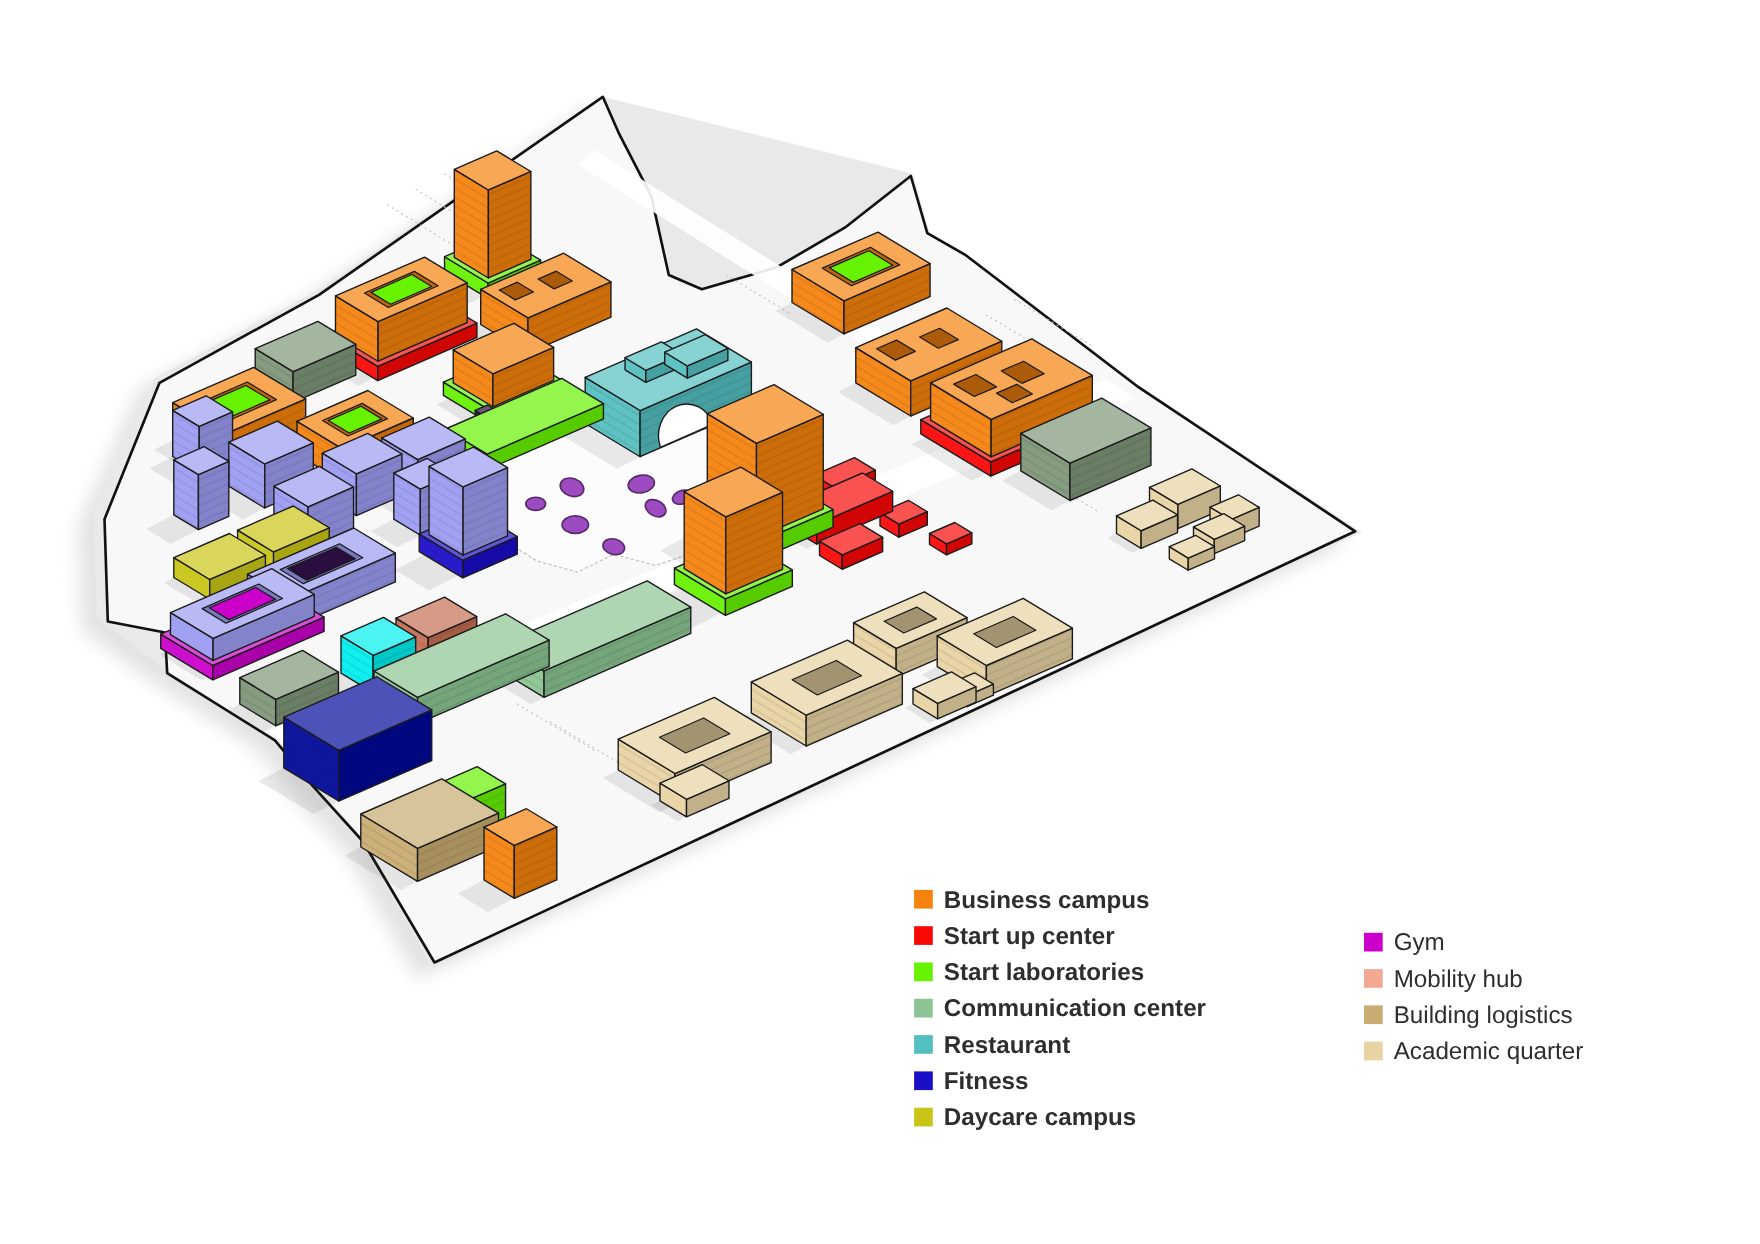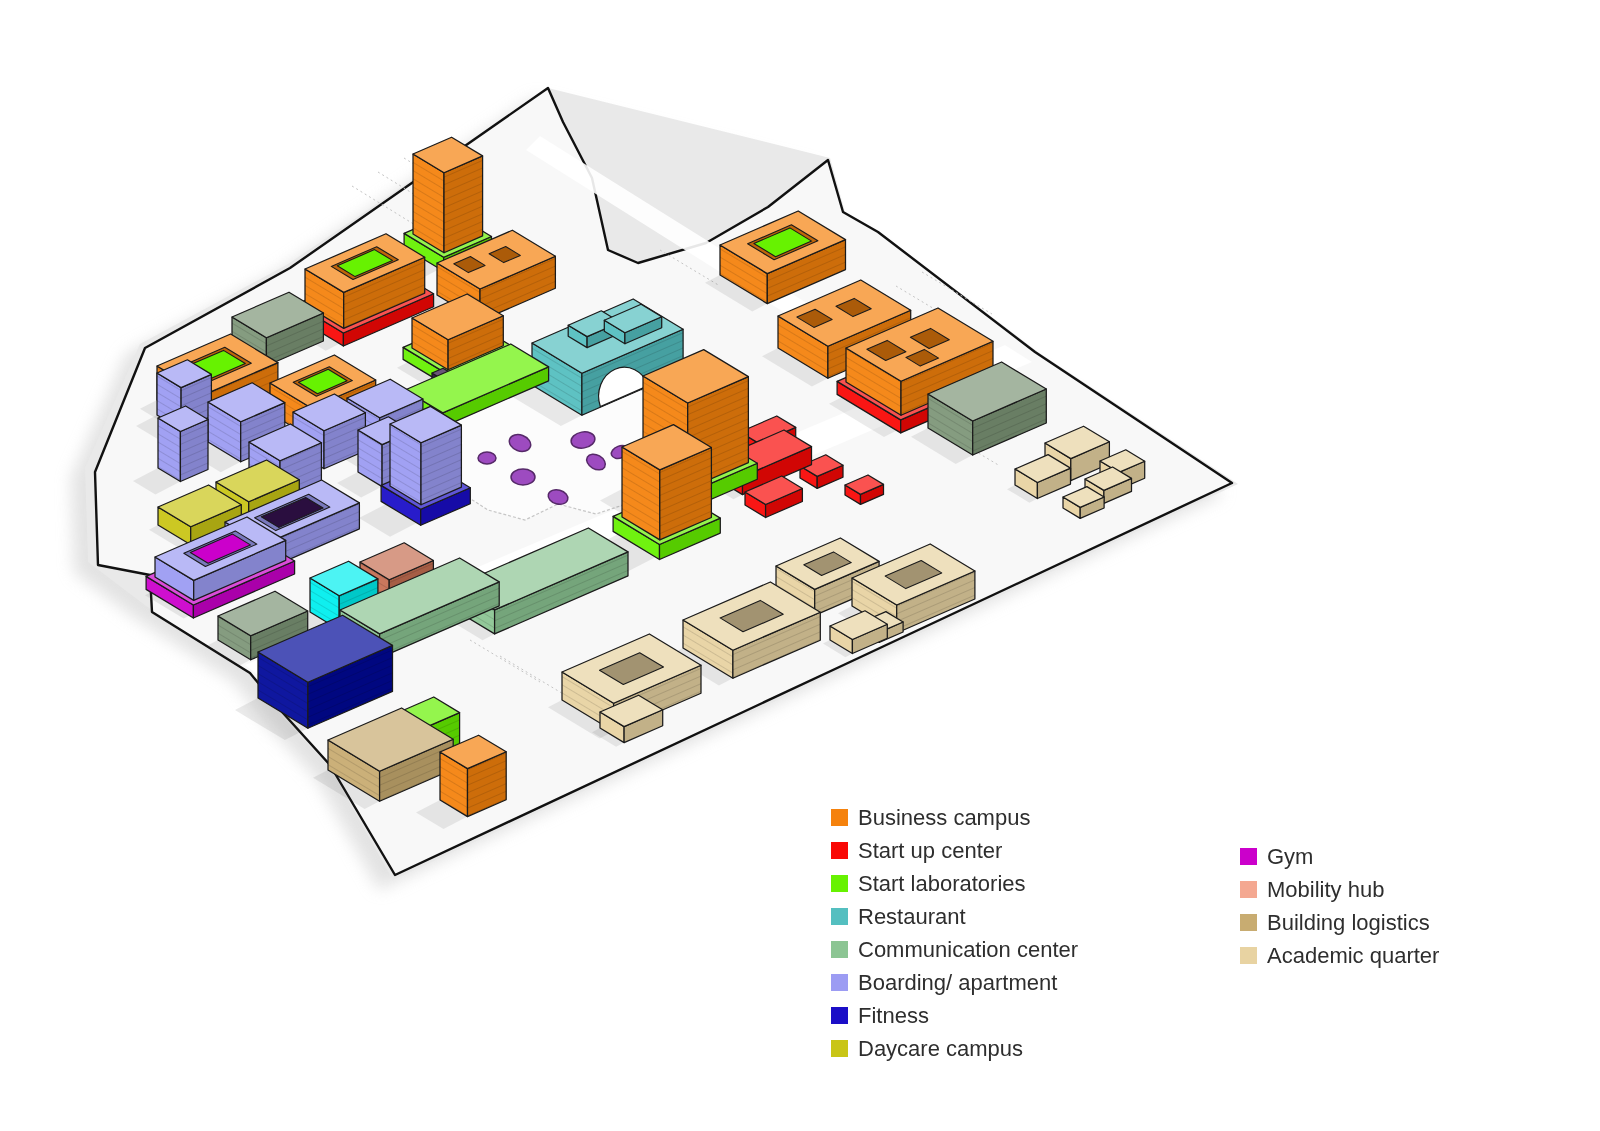--- a/index.html
+++ b/index.html
@@ -496,44 +496,40 @@
       <g>
         <polygon points="440.0,800.0 467.5,816.6 443.5,829.1 416.0,812.5" fill="rgba(60,60,60,0.10)"></polygon>
         <polygon points="440.0,752.0 467.5,768.6 467.5,816.6 440.0,800.0" fill="rgb(245,137,27)" stroke="#1b1b1b" stroke-width="1.25" stroke-linejoin="round"></polygon>
         <polygon points="440.0,752.0 467.5,768.6 467.5,816.6 440.0,800.0" fill="url(#hatchL)" stroke="none"></polygon>
         <polygon points="467.5,768.6 506.2,751.8 506.2,799.8 467.5,816.6" fill="rgb(205,109,10)" stroke="#1b1b1b" stroke-width="1.25" stroke-linejoin="round"></polygon>
         <polygon points="467.5,768.6 506.2,751.8 506.2,799.8 467.5,816.6" fill="url(#hatchR)" stroke="none"></polygon>
         <polygon points="440.0,752.0 478.6,735.2 506.2,751.8 467.5,768.6" fill="rgb(248,167,85)" stroke="#1b1b1b" stroke-width="1.25" stroke-linejoin="round"></polygon>
       </g>
     </svg>
   <div id="legend">
-      <div class="legend-col" style="left: 831px; top: 801px;">
+      <div class="legend-col" style="left: 831px; top: 801px; font-weight: bold;">
         <div class="legend-item">
           <span class="legend-swatch" style="background: rgb(245, 130, 13);"></span>
           <span class="legend-label">Business campus</span>
         </div>
         <div class="legend-item">
           <span class="legend-swatch" style="background: rgb(249, 8, 5);"></span>
           <span class="legend-label">Start up center</span>
         </div>
         <div class="legend-item">
           <span class="legend-swatch" style="background: rgb(103, 242, 1);"></span>
           <span class="legend-label">Start laboratories</span>
         </div>
         <div class="legend-item">
+          <span class="legend-swatch" style="background: rgb(140, 197, 147);"></span>
+          <span class="legend-label">Communication center</span>
+        </div>
+        <div class="legend-item">
           <span class="legend-swatch" style="background: rgb(84, 191, 192);"></span>
           <span class="legend-label">Restaurant</span>
-        </div>
-        <div class="legend-item">
-          <span class="legend-swatch" style="background: rgb(140, 197, 147);"></span>
-          <span class="legend-label">Communication center</span>
-        </div>
-        <div class="legend-item">
-          <span class="legend-swatch" style="background: rgb(156, 156, 243);"></span>
-          <span class="legend-label">Boarding/ apartment</span>
         </div>
         <div class="legend-item">
           <span class="legend-swatch" style="background: rgb(27, 14, 199);"></span>
           <span class="legend-label">Fitness</span>
         </div>
         <div class="legend-item">
           <span class="legend-swatch" style="background: rgb(201, 197, 22);"></span>
           <span class="legend-label">Daycare campus</span>
         </div>
       </div>

